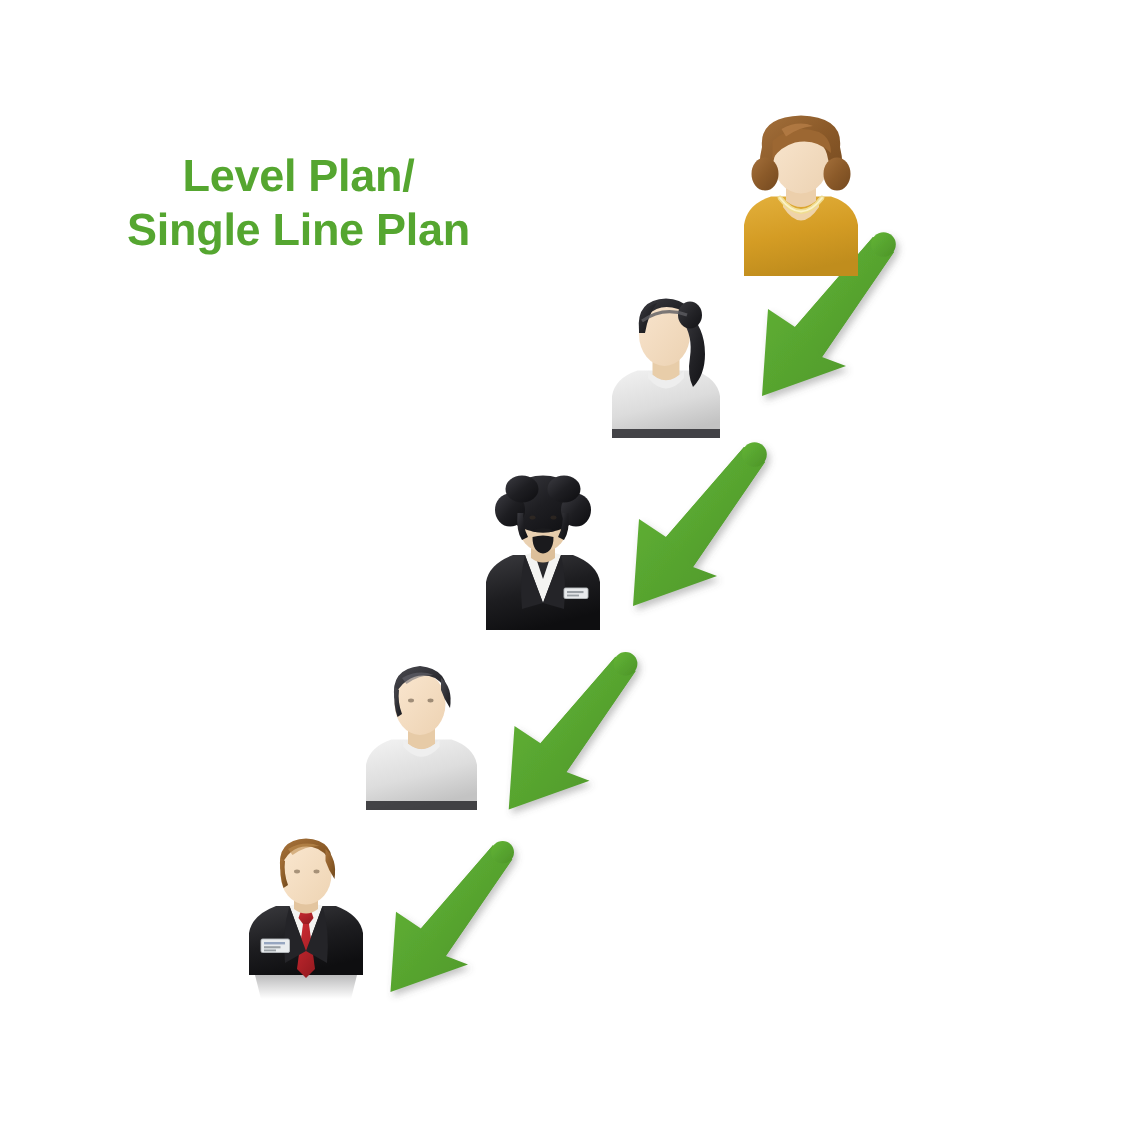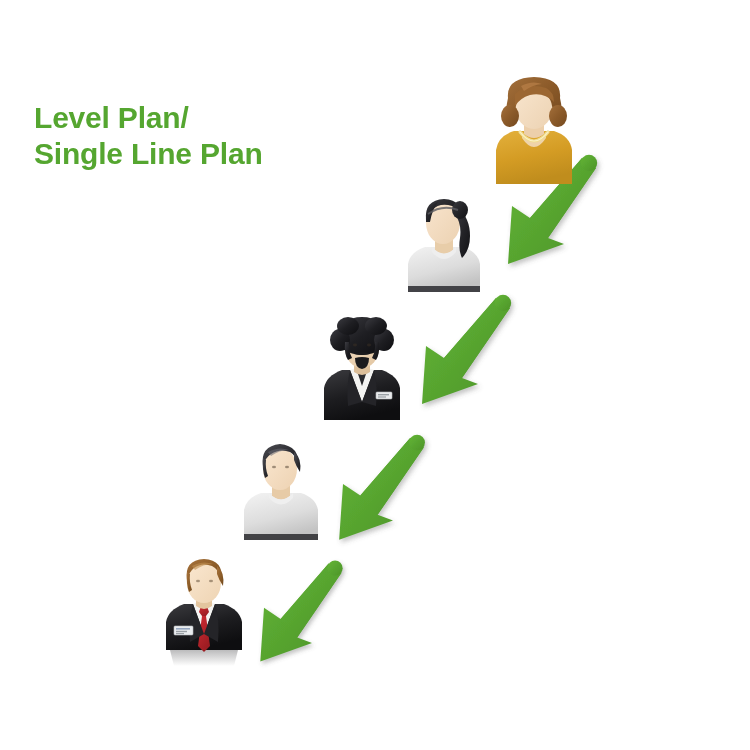--- a/index.html
+++ b/index.html
@@ -17,21 +17,21 @@
     height: 750px;
     background: #ffffff;
     overflow: hidden;
   }
   
   #title-block {
     position: absolute;
     left: 34px;
     top: 100px;
     width: 330px;
-    text-align: left;
+    text-align: center;
     font-family: "Liberation Sans", sans-serif;
     font-weight: bold;
     font-size: 30px;
     line-height: 36px;
     letter-spacing: -0.2px;
     color: #55a630;
     white-space: pre-line;
   }
   
   .figure {

